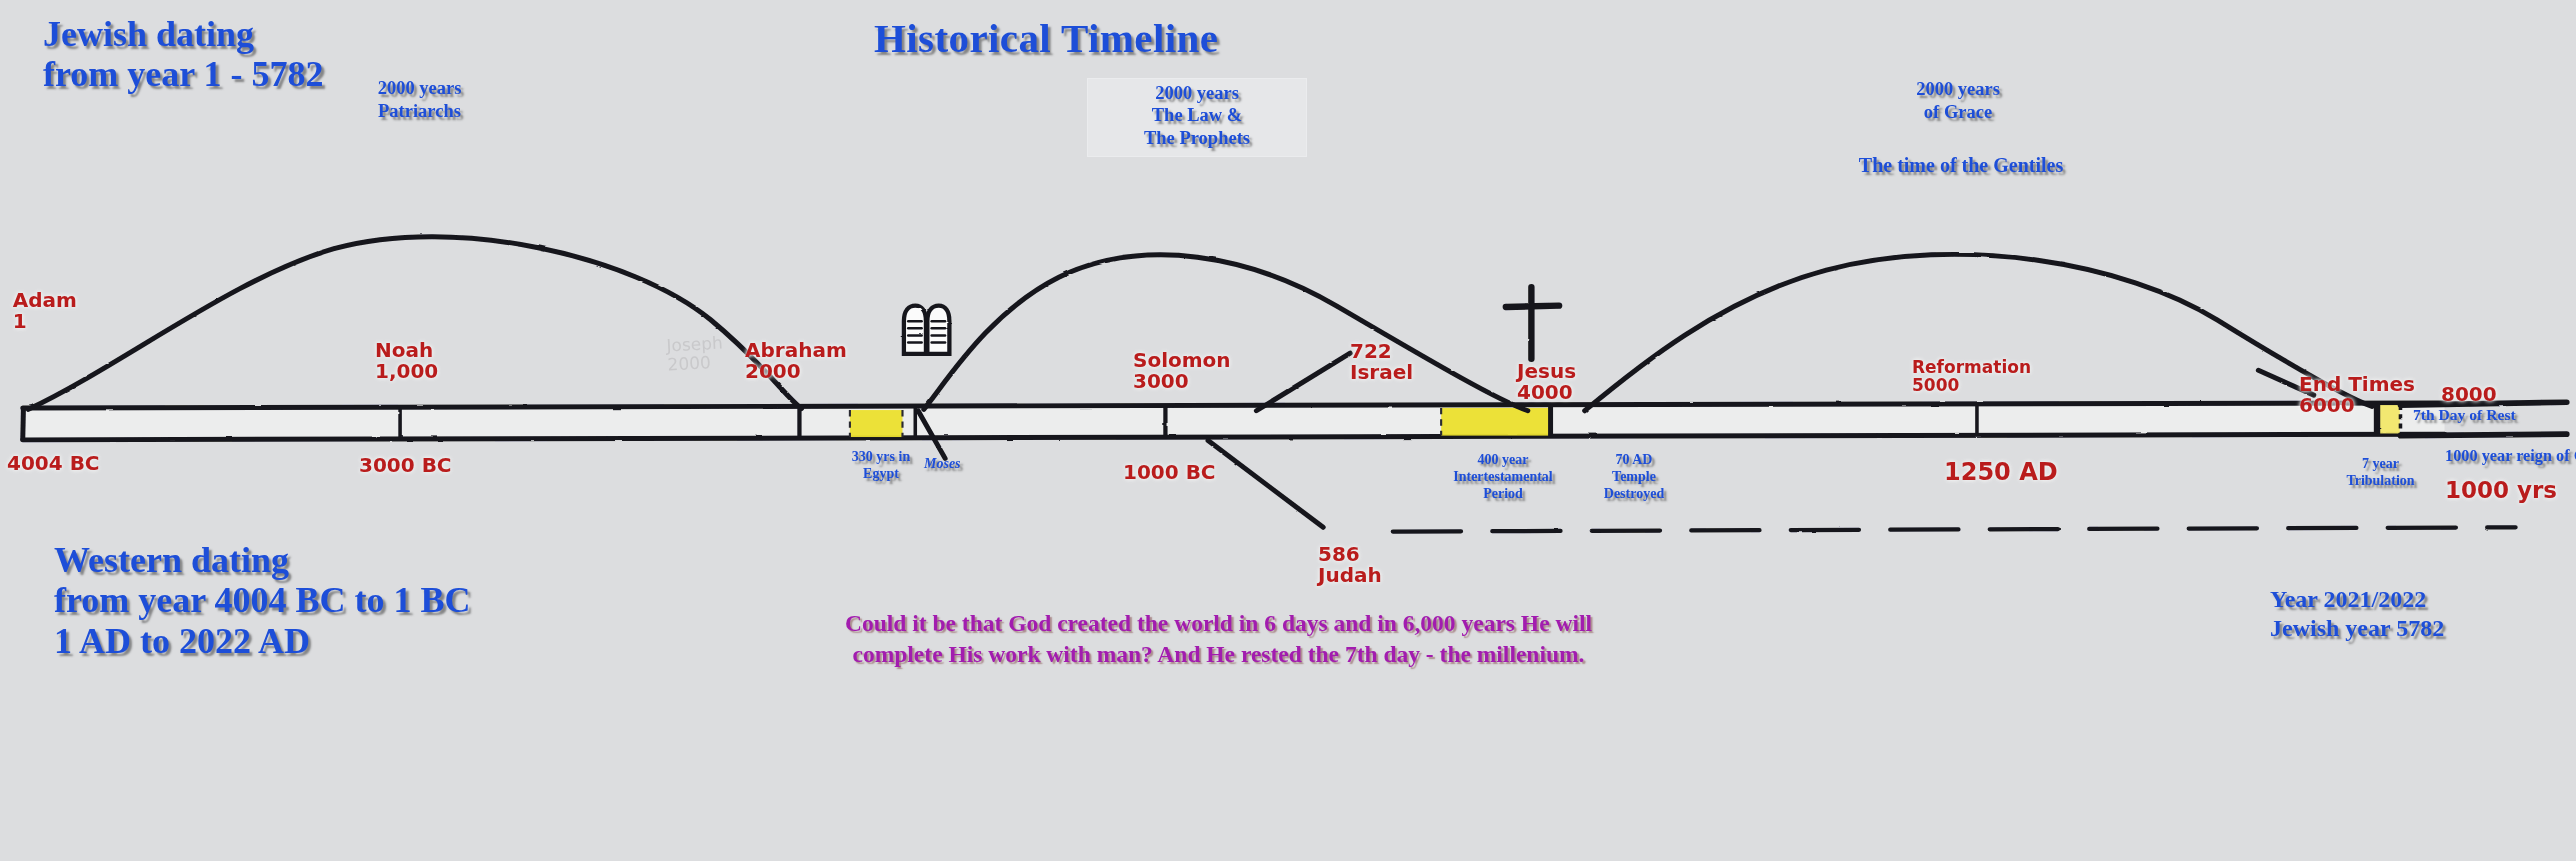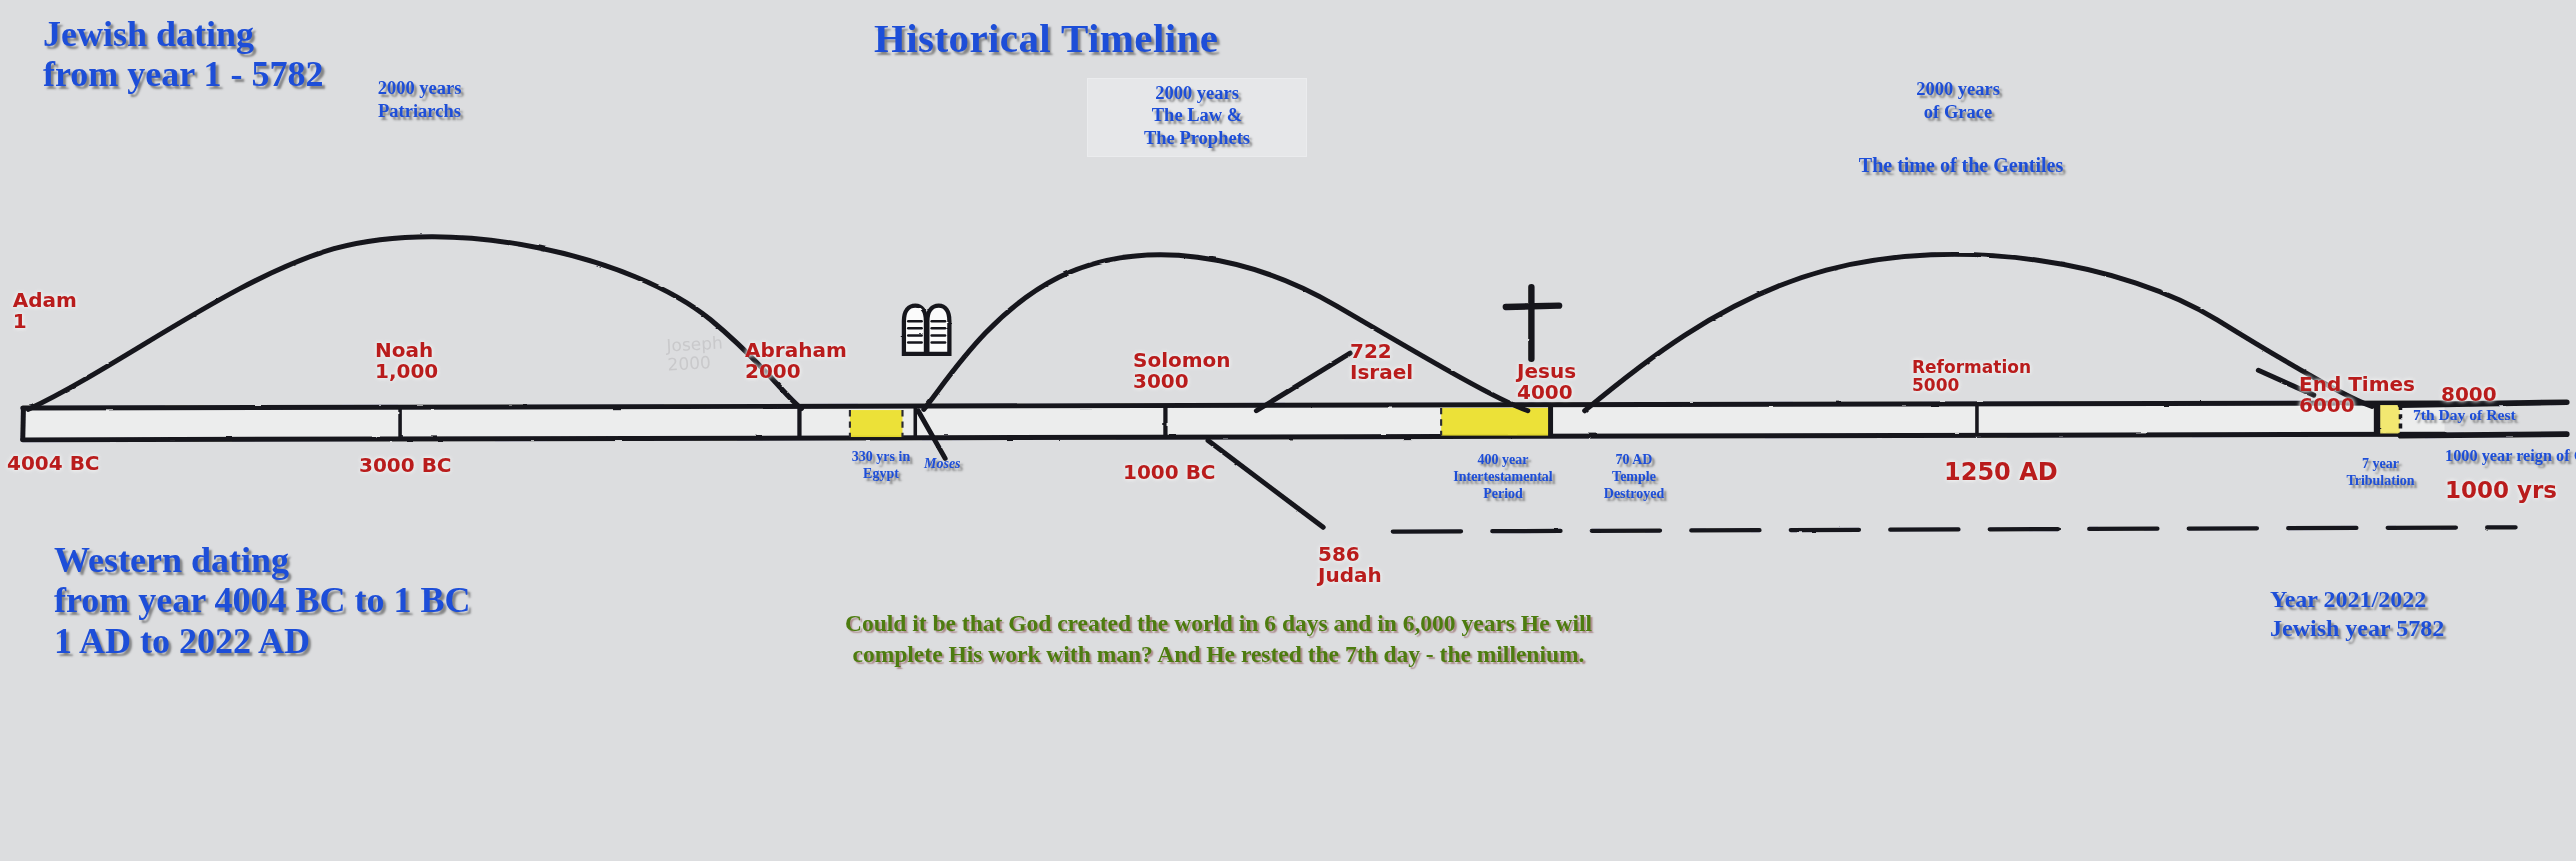--- a/index.html
+++ b/index.html
@@ -54,21 +54,21 @@
   #year-note {
     left: 2270px; top: 585px;
     font-size: 24px;
     line-height: 1.22;
   }
   #red-question {
     left: 803px; top: 608px;
     width: 831px;
     text-align: center;
     font-size: 23.5px;
-    color: #4d7c0f;
+    color: #a21caf;
     text-shadow: 2.1px 2.1px 1.4px rgba(110,40,40,0.45);
     line-height: 1.3;
   }
 
   
   .era-cap {
     font-size: 18.5px;
     text-align: center;
     line-height: 1.22;
   }

